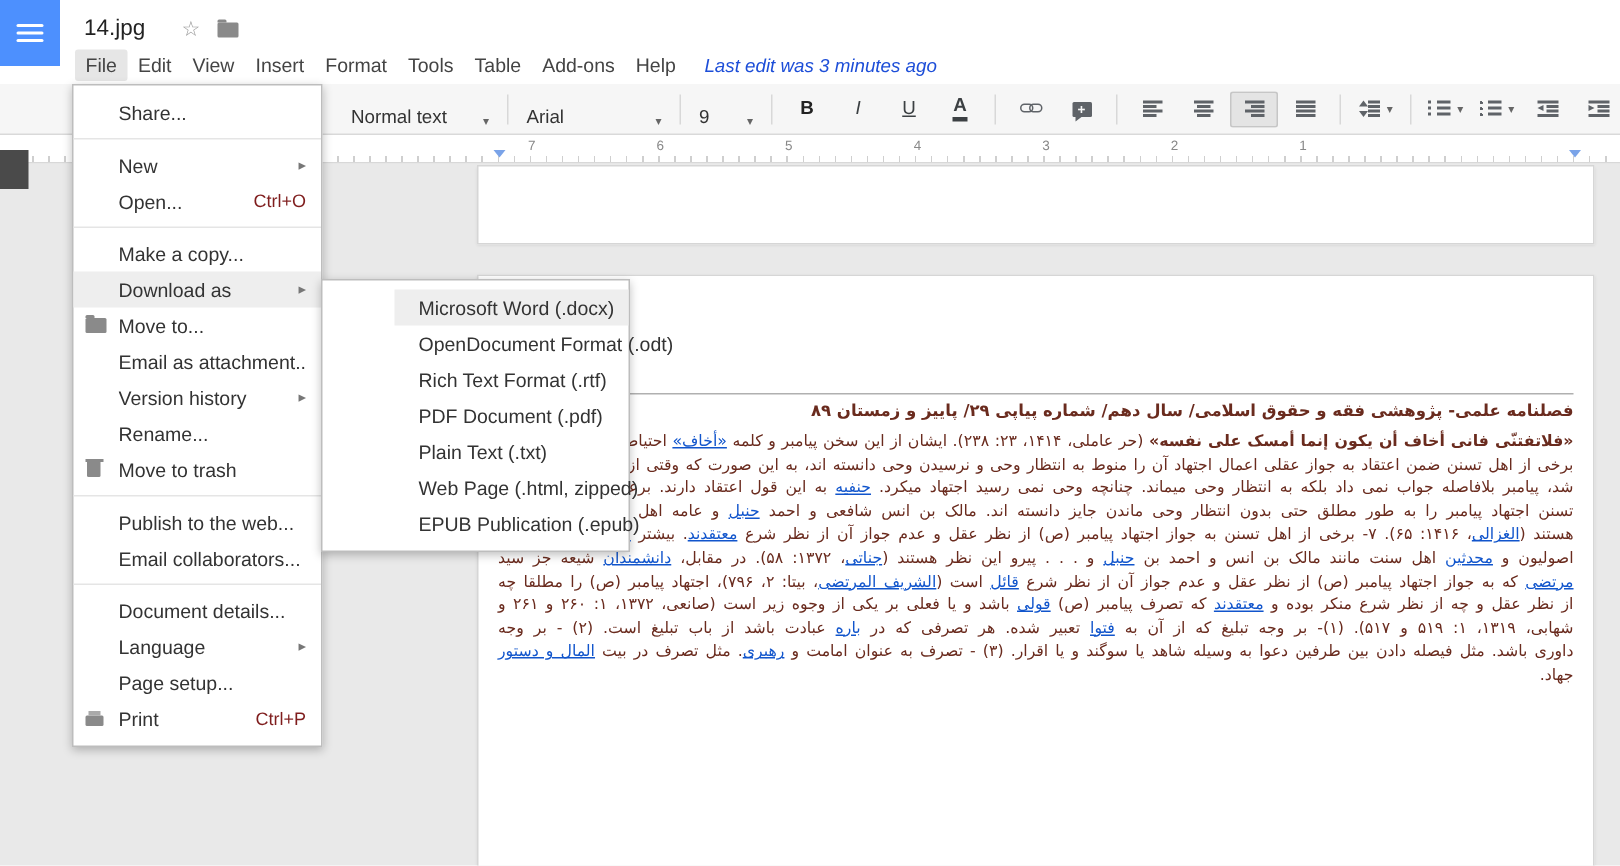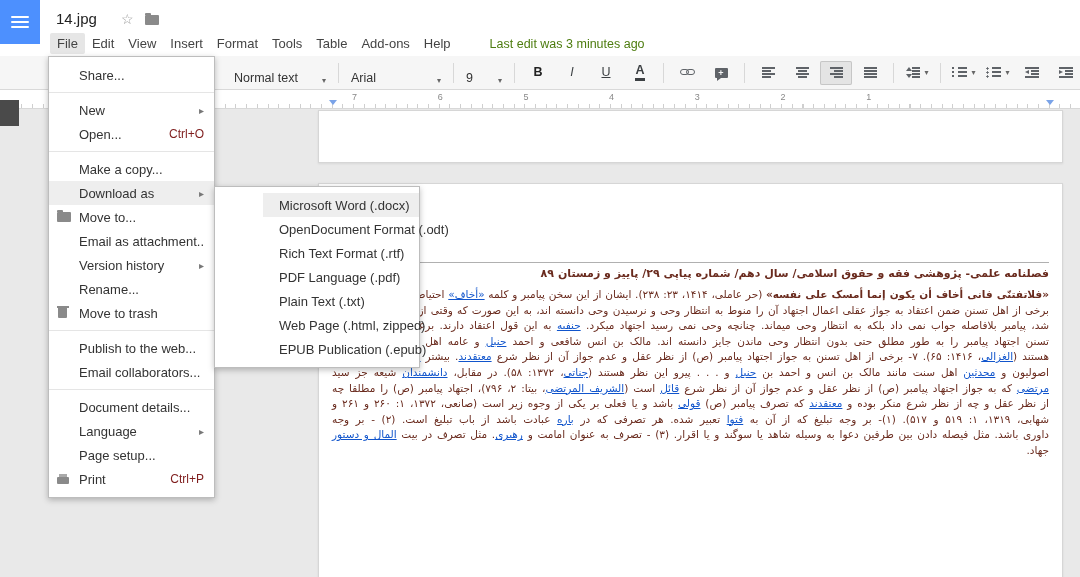--- a/index.html
+++ b/index.html
@@ -16,21 +16,21 @@
             display:flex;flex-direction:column;justify-content:center;align-items:center;gap:3px;z-index:10;}
   #docs-btn i{display:block;width:18px;height:2px;background:#fff;border-radius:1px;}
   #doc-title{position:absolute;left:56px;top:10px;font-size:15px;color:#222;}
   #star{position:absolute;left:121px;top:11px;font-size:14px;color:#999;}
   .i-folder{display:inline-block;width:14px;height:10px;background:#8a8a8a;border-radius:1px;position:relative;}
   .i-folder::before{content:"";position:absolute;top:-2px;left:0;width:6px;height:2px;background:#8a8a8a;border-radius:1px 1px 0 0;}
   #title-folder{position:absolute;left:145px;top:15px;}
   #menubar{position:absolute;left:50px;top:32px;display:flex;align-items:center;height:23px;font-size:13px;color:#444;}
   .menu-btn{padding:3px 7px;border-radius:2px;cursor:default;}
   .menu-btn.open{background:#e6e6e6;}
-  #last-edit{margin-left:32px;color:#4d7c0f;font-size:12.5px;white-space:nowrap;}
+  #last-edit{margin-left:12px;color:#1d4ed8;font-size:12.5px;white-space:nowrap;font-style:italic;}
   
   #toolbar{position:absolute;left:0;top:56px;right:0;height:34px;background:#f6f6f6;
            border-bottom:1px solid #d9d9d9;display:flex;align-items:center;
            padding:0 8px 0 228px;box-sizing:border-box;z-index:5;}
   .tb-sep{width:1px;height:20px;background:#d8d8d8;margin:0 6px;flex:0 0 auto;}
   .tb-dd{display:flex;align-items:flex-end;justify-content:space-between;height:24px;padding:0 6px;
          border-radius:2px;color:#333;font-size:12.5px;flex:0 0 auto;}
   .dd-style{width:92px;} .dd-font{width:90px;gap:40px;} .dd-size{width:36px;}
   .caret{font-size:8px;color:#666;margin-left:4px;}
   .tb-btn{height:24px;min-width:24px;padding:0 4px;display:flex;align-items:center;justify-content:center;
@@ -345,20 +345,20 @@
           <span class="mi-shortcut">Ctrl+P</span>
         </div>
       </div>
   </div>
 
   <div id="download-submenu" class="gmenu">
     <div id="download-submenu-items">
         <div class="sub-item hl">Microsoft Word (.docx)</div>
         <div class="sub-item">OpenDocument Format (.odt)</div>
         <div class="sub-item">Rich Text Format (.rtf)</div>
-        <div class="sub-item">PDF Language (.pdf)</div>
+        <div class="sub-item">PDF Document (.pdf)</div>
         <div class="sub-item">Plain Text (.txt)</div>
         <div class="sub-item">Web Page (.html, zipped)</div>
         <div class="sub-item">EPUB Publication (.epub)</div>
       </div>
   </div>
 
 </div>
 
 </body></html>

